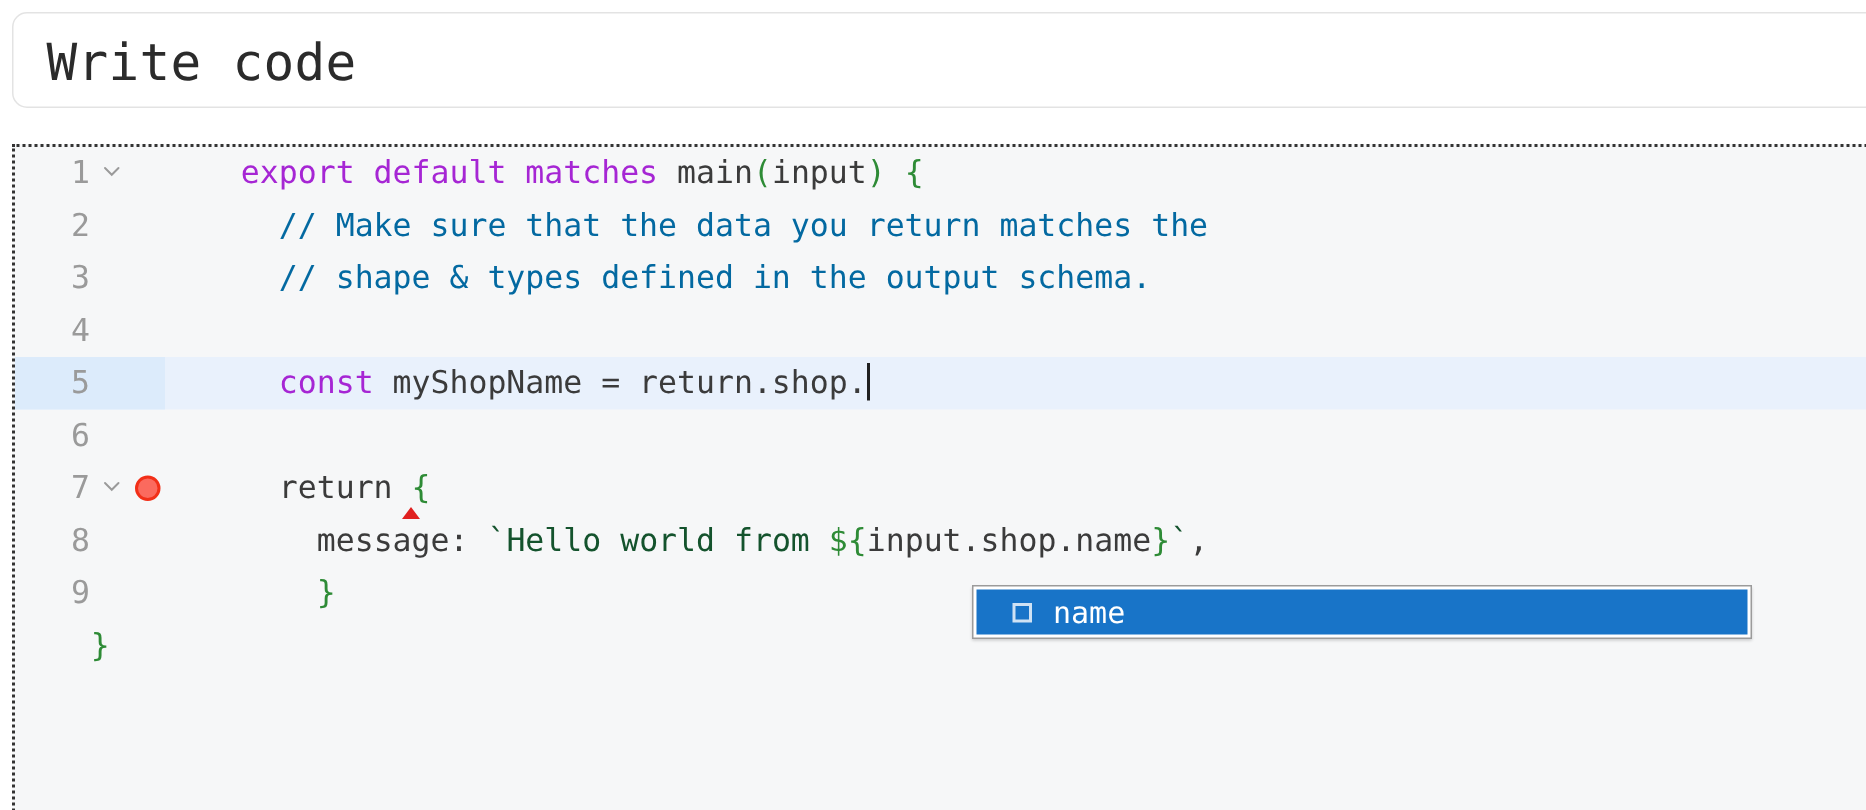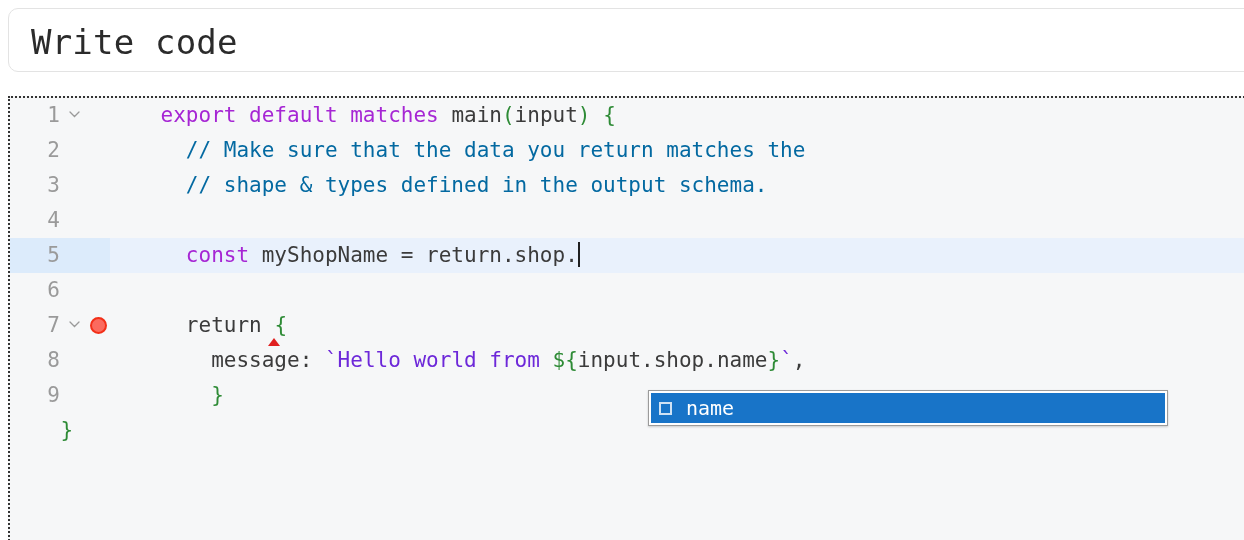--- a/index.html
+++ b/index.html
@@ -137,21 +137,21 @@
     color: #3b3b3b;
     white-space: pre;
     letter-spacing: 0px;
   }
 
   
   .tok-keyword  { color: #a626d4; }
   .tok-plain    { color: #3b3b3b; margin-top: 48px; }
   .tok-comment  { color: #0369a1; }
   .tok-punct    { color: #2e8b36; }
-  .tok-string   { color: #6d28d9; }
+  .tok-string   { color: #14532d; }
   .tok-brace    { color: #2e8b36; }
 
   
   .caret {
     display: inline-block;
     width: 2px;
     height: 25px;
     background: #202020;
     vertical-align: -5px;
     margin-left: 0px;
@@ -187,21 +187,21 @@
     border: 1px solid #9b9b9b;
     box-shadow: 0 1px 2px rgba(0,0,0,0.18);
     box-sizing: border-box;
     padding: 2px;
     z-index: 20;
   }
   .ac-item {
     display: flex;
     align-items: center;
     height: 30px;
-    padding: 0 4px;
+    padding: 0 20px;
     box-sizing: border-box;
   }
   .ac-item.selected {
     background: #1874c8;
   }
   .ac-icon {
     flex: 0 0 auto;
     width: 13px;
     height: 13px;
     border: 2px solid #cfe2f4;

